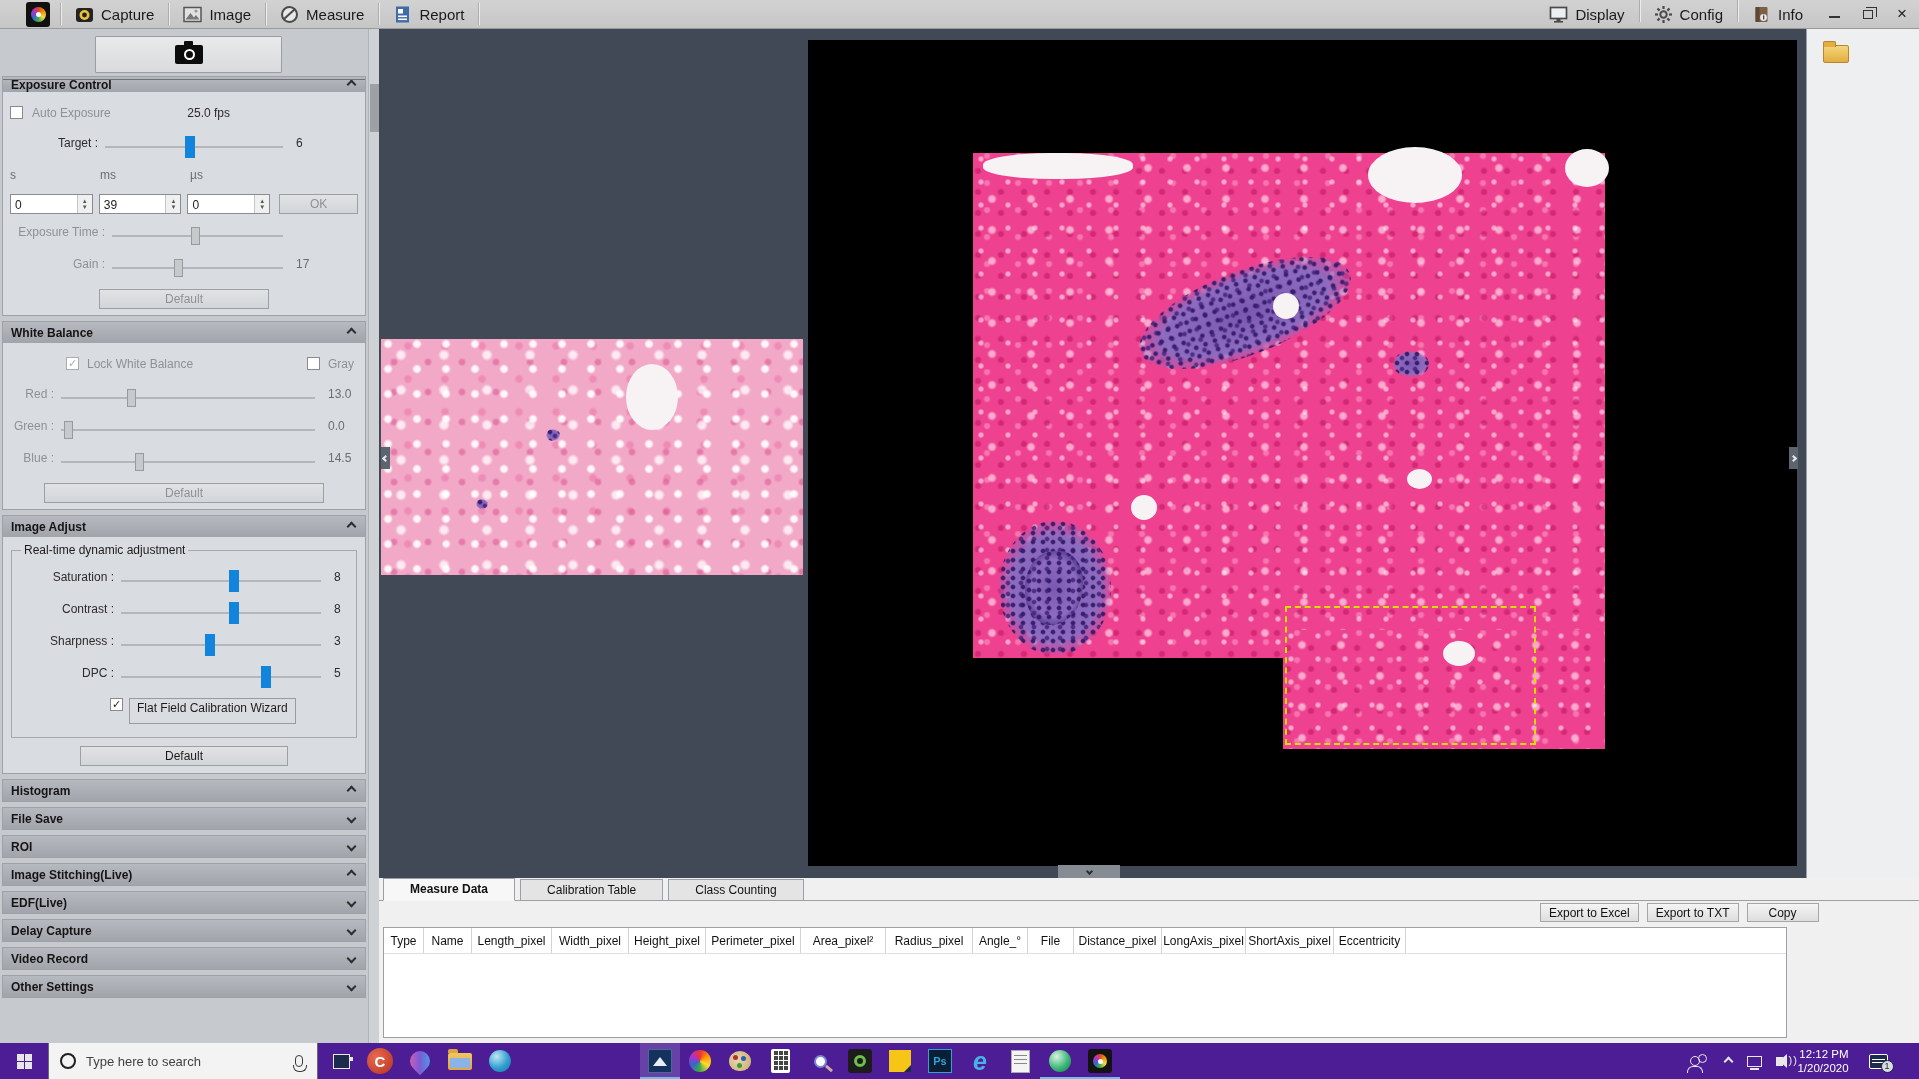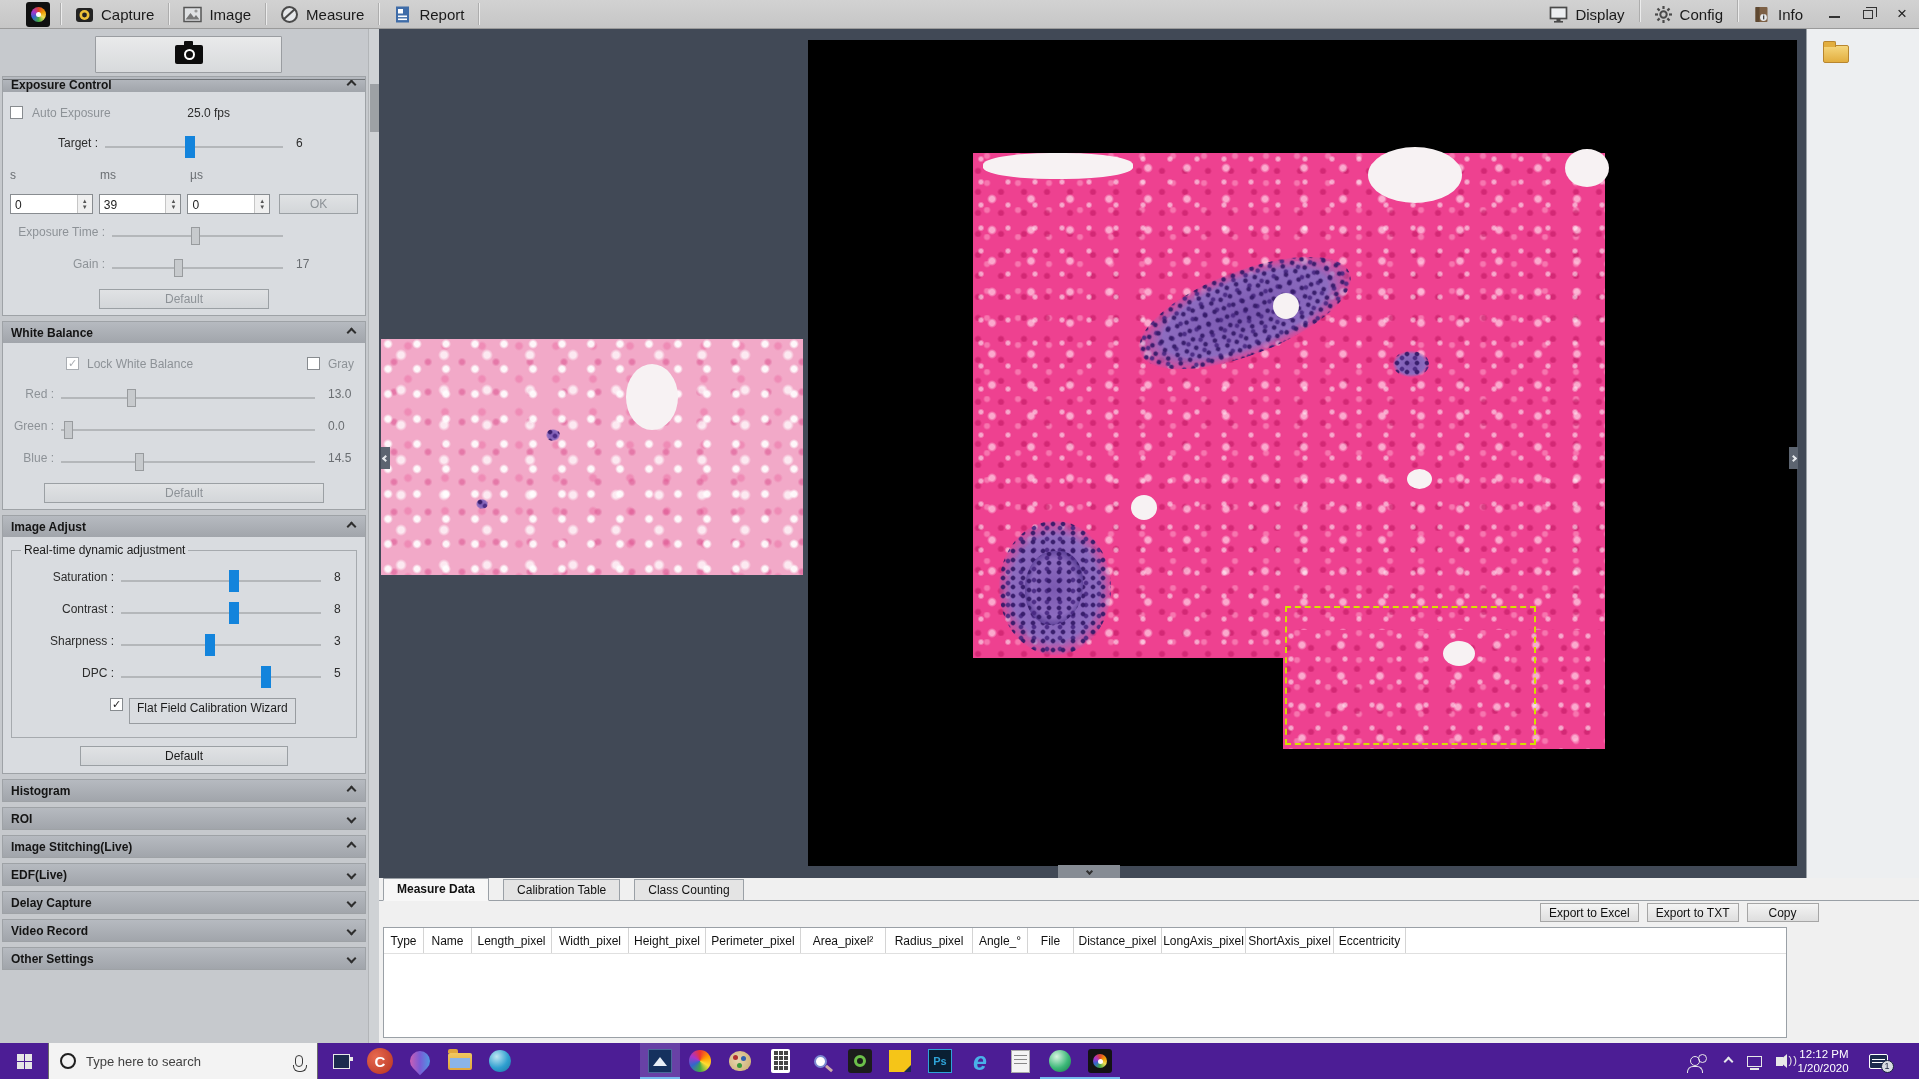--- a/index.html
+++ b/index.html
@@ -94,21 +94,21 @@
 .bottomtab{position:absolute;left:679px;top:836px;width:62px;height:13px;background:#868c94;display:flex;align-items:center;justify-content:center}
 
 
 .rightpanel{position:absolute;left:1806px;top:29px;width:113px;height:849px;background:#edeff1;border-left:1px solid #9aa0a6}
 .folder{width:26px;height:18px;background:linear-gradient(#f5d67c,#e2ae3f);border:1px solid #b8862f;border-radius:2px;position:relative;margin:16px 0 0 16px}
 .folder::before{content:"";position:absolute;top:-5px;left:-1px;width:11px;height:5px;background:#e2ae3f;border:1px solid #b8862f;border-bottom:none;border-radius:2px 2px 0 0}
 
 
 .mpanel{position:absolute;left:379px;top:878px;width:1540px;height:165px;background:#f0f0f0}
 .tabs{position:relative;display:flex;align-items:flex-end;height:23px;padding-left:4px;border-bottom:1px solid #9aa0a6}
-.tab{height:21px;padding:3px 13px;border:1px solid #9aa0a6;border-bottom:none;background:#e4e4e4;margin-right:14px;color:#111}
+.tab{height:21px;padding:3px 26px;border:1px solid #9aa0a6;border-bottom:none;background:#e4e4e4;margin-right:5px;color:#111}
 .tab.active{background:#f7f7f7;height:23px;margin-bottom:-1px;border-bottom:1px solid #f7f7f7;font-weight:bold}
 .exports{position:absolute;left:1161px;top:25px;display:flex;gap:8px}
 .ebtn{height:19px;background:linear-gradient(#f4f4f4,#dedede);border:1px solid #a6a6a6;padding:0 8px;display:flex;align-items:center;color:#111}
 .ebtn.wide{width:72px;justify-content:center}
 .mtable{position:absolute;left:4px;top:49px;width:1404px;height:111px;background:#fff;border:1px solid #9aa0a6}
 .mthead{display:flex;height:26px;border-bottom:1px solid #e0e0e0}
 .mth{display:flex;align-items:center;justify-content:center;border-right:1px solid #d4d4d4;color:#111;white-space:nowrap;overflow:hidden}
 
 
 .taskbar{position:absolute;left:0;top:1043px;width:1919px;height:36px;background:#4c1d95}
@@ -450,20 +450,28 @@
     <div class="panel">
       <div class="phdr">
         <span>Histogram</span>
         <span class="chvbox">
             <i class="chv u"></i>
           </span>
       </div>
     </div>
     <div class="panel">
       <div class="phdr">
+        <span>File Save</span>
+        <span class="chvbox">
+            <i class="chv d"></i>
+          </span>
+      </div>
+    </div>
+    <div class="panel">
+      <div class="phdr">
         <span>ROI</span>
         <span class="chvbox">
             <i class="chv d"></i>
           </span>
       </div>
     </div>
 
     <div class="panel">
       <div class="phdr">
         <span>Image Stitching(Live)</span>

